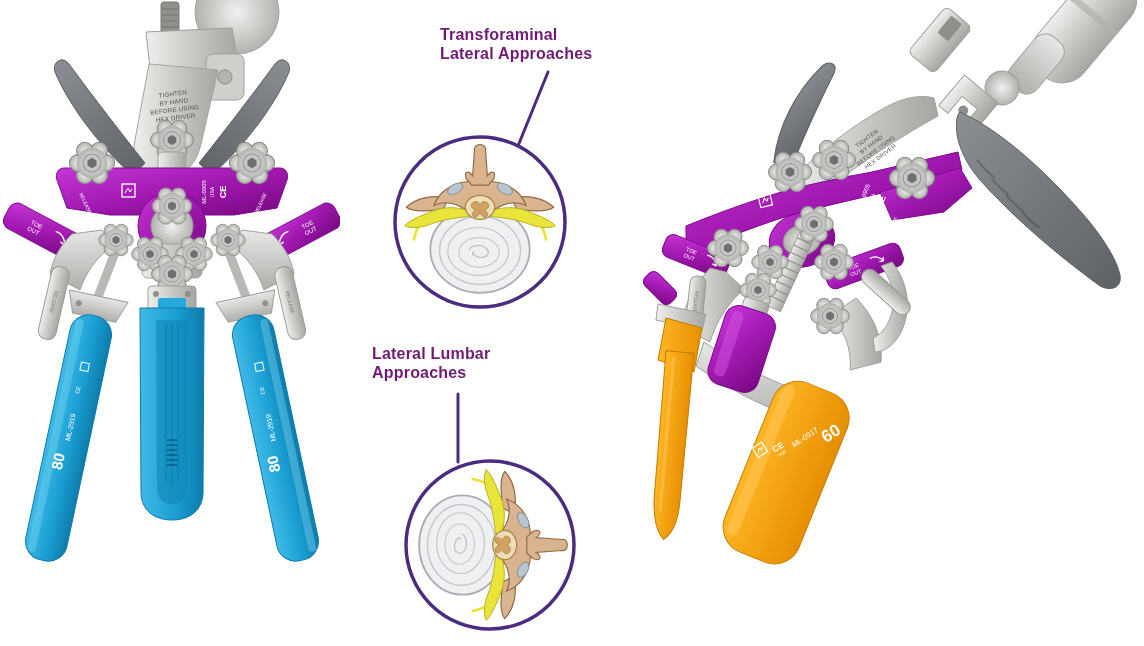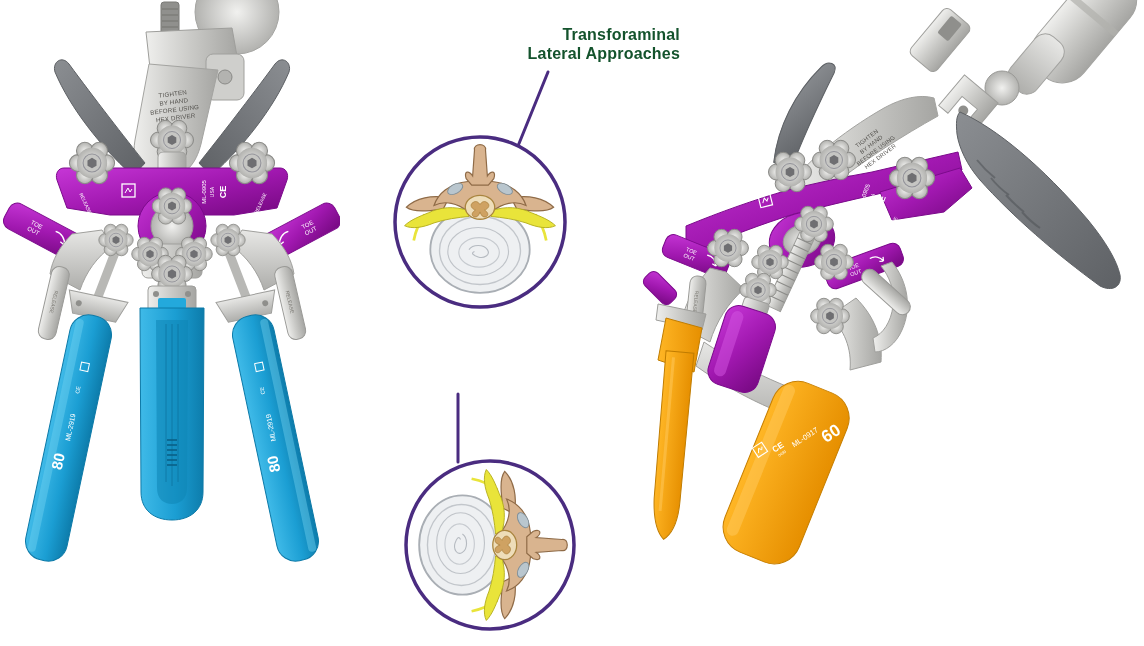--- a/index.html
+++ b/index.html
@@ -4,21 +4,21 @@
 <style>
   html,body{margin:0;padding:0;background:#fff;}
   .canvas{position:relative;width:1144px;height:646px;background:#fff;overflow:hidden;
           font-family:"Liberation Sans",sans-serif;}
   .canvas svg{position:absolute;top:0;}
   .svg-defs{left:0;width:0;height:0;}
   .svg-left{left:0;width:340px;height:646px;}
   .svg-right{left:640px;width:504px;height:646px;}
   .svg-mid{left:0;width:1144px;height:646px;}
   .label{position:absolute;font-weight:700;font-size:16px;line-height:19px;
-         color:#14532d;text-align:right;letter-spacing:.2px;}
+         color:#701a75;text-align:left;letter-spacing:.2px;}
   .label span{display:block;}
   .label-transforaminal{left:440px;top:25px;width:240px;}
   .label-lateral{left:372px;top:344px;width:180px;}
   text{font-family:"Liberation Sans",sans-serif;}
   .etch{font-size:6.2px;fill:#52504c;text-anchor:middle;letter-spacing:.2px;}
   .mark{fill:#ffffff;}
 </style>
 </head>
 <body>
 
@@ -363,14 +363,18 @@
     <g transform="translate(490,545)">
       <circle r="84" fill="#ffffff" stroke="#4A2C80" stroke-width="3.5"></circle>
       <use href="#vertebra" transform="rotate(90) scale(0.92)"></use>
     </g>
   </svg>
 
   <div class="label label-transforaminal">
     <span>Transforaminal</span>
     <span>Lateral Approaches</span>
   </div>
+  <div class="label label-lateral">
+    <span>Lateral Lumbar</span>
+    <span>Approaches</span>
+  </div>
 
 </div>
 
 </body></html>

